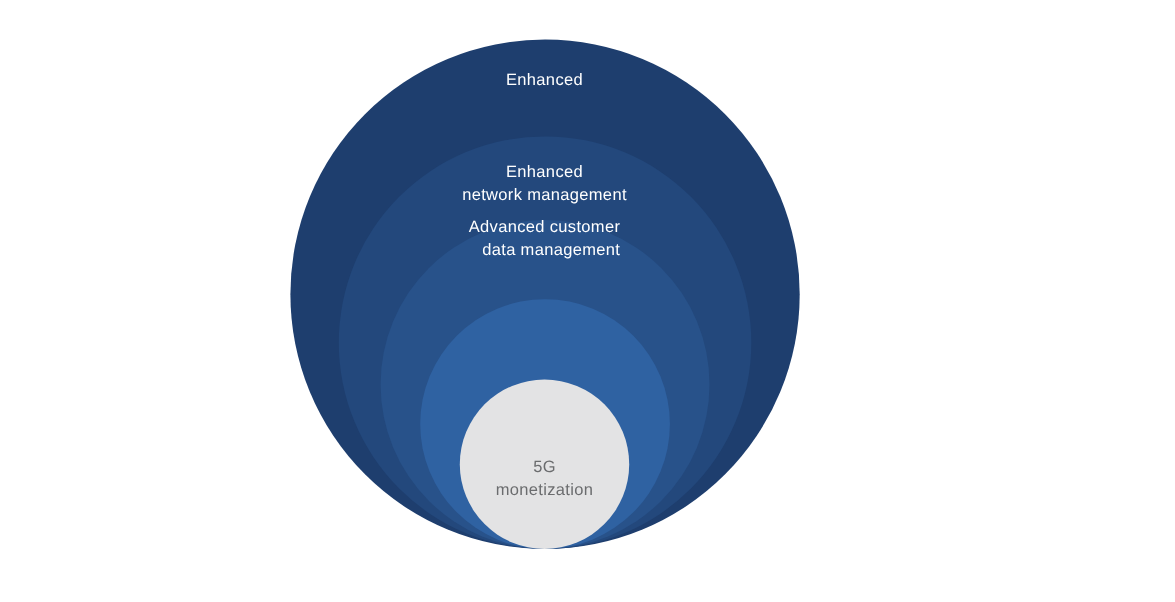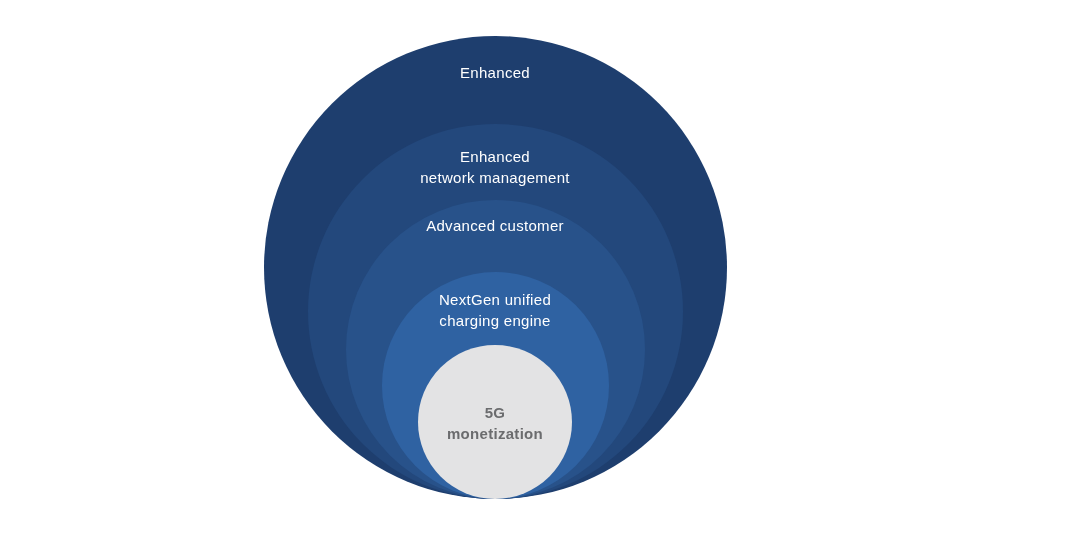--- a/index.html
+++ b/index.html
@@ -31,23 +31,23 @@
     left: 495px;
     transform: translateX(-50%);
     text-align: center;
     font-size: 15px;
     line-height: 21px;
     letter-spacing: 0.3px;
     white-space: nowrap;
   }
   .l1 { top: 62px; }
   .l2 { top: 146px; }
-  .l3 { top: 215px; text-align: right; }
+  .l3 { top: 196px; text-align: right; }
   .l4 { top: 289px; }
-  .l5 { top: 402px; font-weight: bold; }
+  .l5 { top: 414px; }
 </style>
 </head>
 <body>
 
 <div class="stage">
 
   <div class="circle c1" style="background-color: rgb(30, 62, 110);"></div>
 
   <div class="circle c2" style="background-color: rgb(35, 72, 124);"></div>
 
@@ -61,25 +61,22 @@
     <div>Enhanced</div>
   </div>
 
   <div class="layer-label l2" style="color: rgb(255, 255, 255);">
     <div>Enhanced</div>
     <div>network management</div>
   </div>
 
   <div class="layer-label l3" style="color: rgb(255, 255, 255);">
     <div>Advanced customer</div>
+    <div>data management</div>
   </div>
 
-  <div class="layer-label l4" style="color: rgb(255, 255, 255);">
-    <div>NextGen unified</div>
-    <div>charging engine</div>
-  </div>
 
   <div class="layer-label l5" style="color: rgb(107, 108, 110);">
     <div>5G</div>
     <div>monetization</div>
   </div>
 
 </div>
 
 </body></html>

